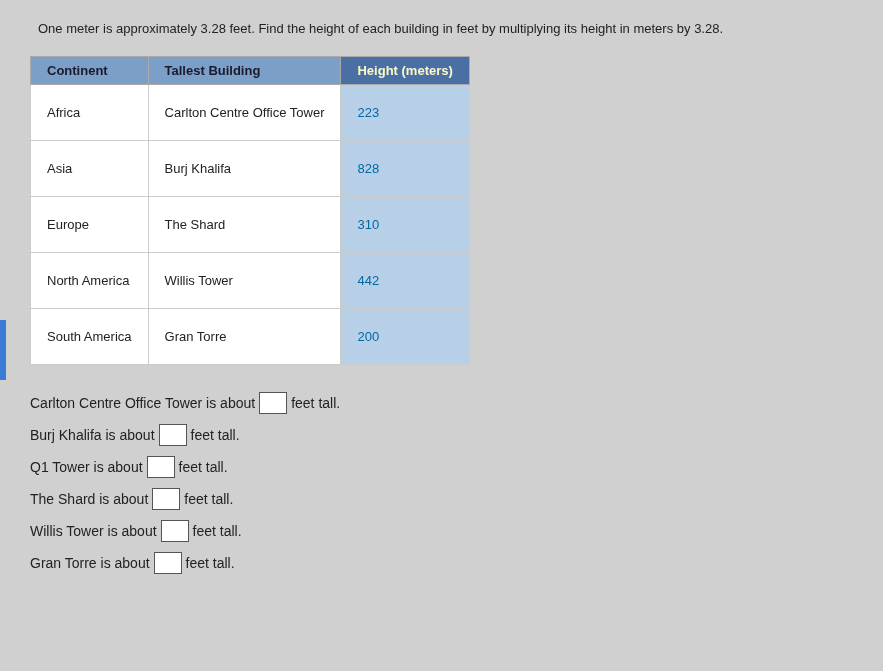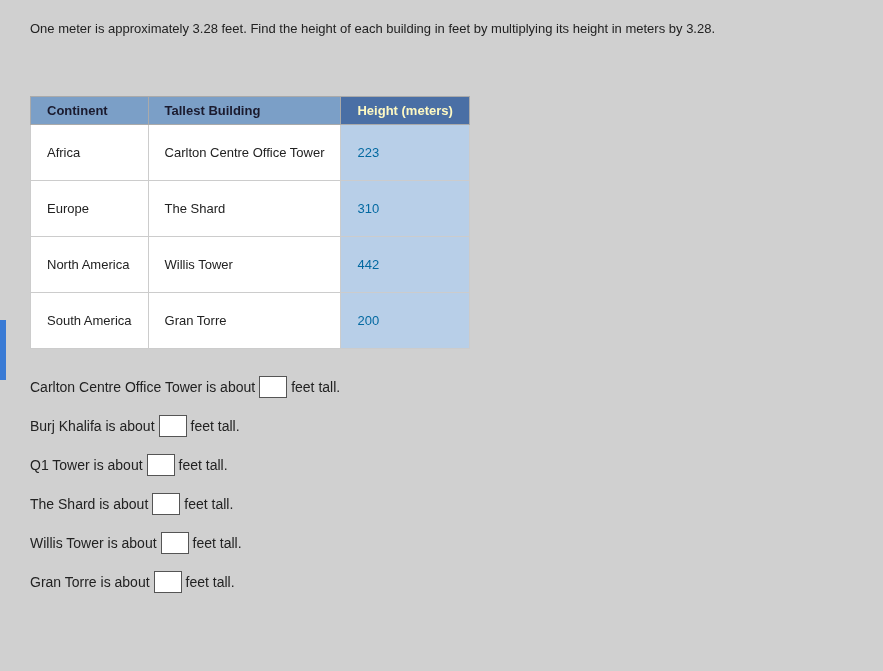--- a/index.html
+++ b/index.html
@@ -15,26 +15,26 @@
       padding: 20px 30px;
       width: 883px;
       min-height: 671px;
     }
 
     .instruction {
       font-size: 13px;
       color: #222;
       margin-bottom: 18px;
       line-height: 1.4;
+      margin-left: 8px;
     }
 
     .table-wrapper {
       margin-bottom: 24px;
       display: inline-block;
-      margin-top: 40px;
     }
 
     table {
       border-collapse: collapse;
       min-width: 380px;
     }
 
     thead tr th {
       background-color: #7b9fc7;
       color: #1a1a2e;
@@ -60,21 +60,21 @@
 
     tbody tr td.height-cell {
       background-color: #b8cfe8;
       color: #0369a1;
       text-align: left;
     }
 
     .questions {
       display: flex;
       flex-direction: column;
-      gap: 17px;
+      gap: 10px;
     }
 
     .question-row {
       display: flex;
       align-items: center;
       gap: 4px;
       font-size: 14px;
       color: #222;
     }
 
@@ -111,20 +111,25 @@
         <th>Continent</th>
         <th>Tallest Building</th>
         <th class="height-col">Height (meters)</th>
       </tr>
     </thead>
     <tbody id="table-body">
     <tr>
           <td>Africa</td>
           <td>Carlton Centre Office Tower</td>
           <td class="height-cell">223</td>
+        </tr>
+        <tr>
+          <td>Asia</td>
+          <td>Burj Khalifa</td>
+          <td class="height-cell">828</td>
         </tr>
         <tr>
           <td>Europe</td>
           <td>The Shard</td>
           <td class="height-cell">310</td>
         </tr>
         <tr>
           <td>North America</td>
           <td>Willis Tower</td>
           <td class="height-cell">442</td>

